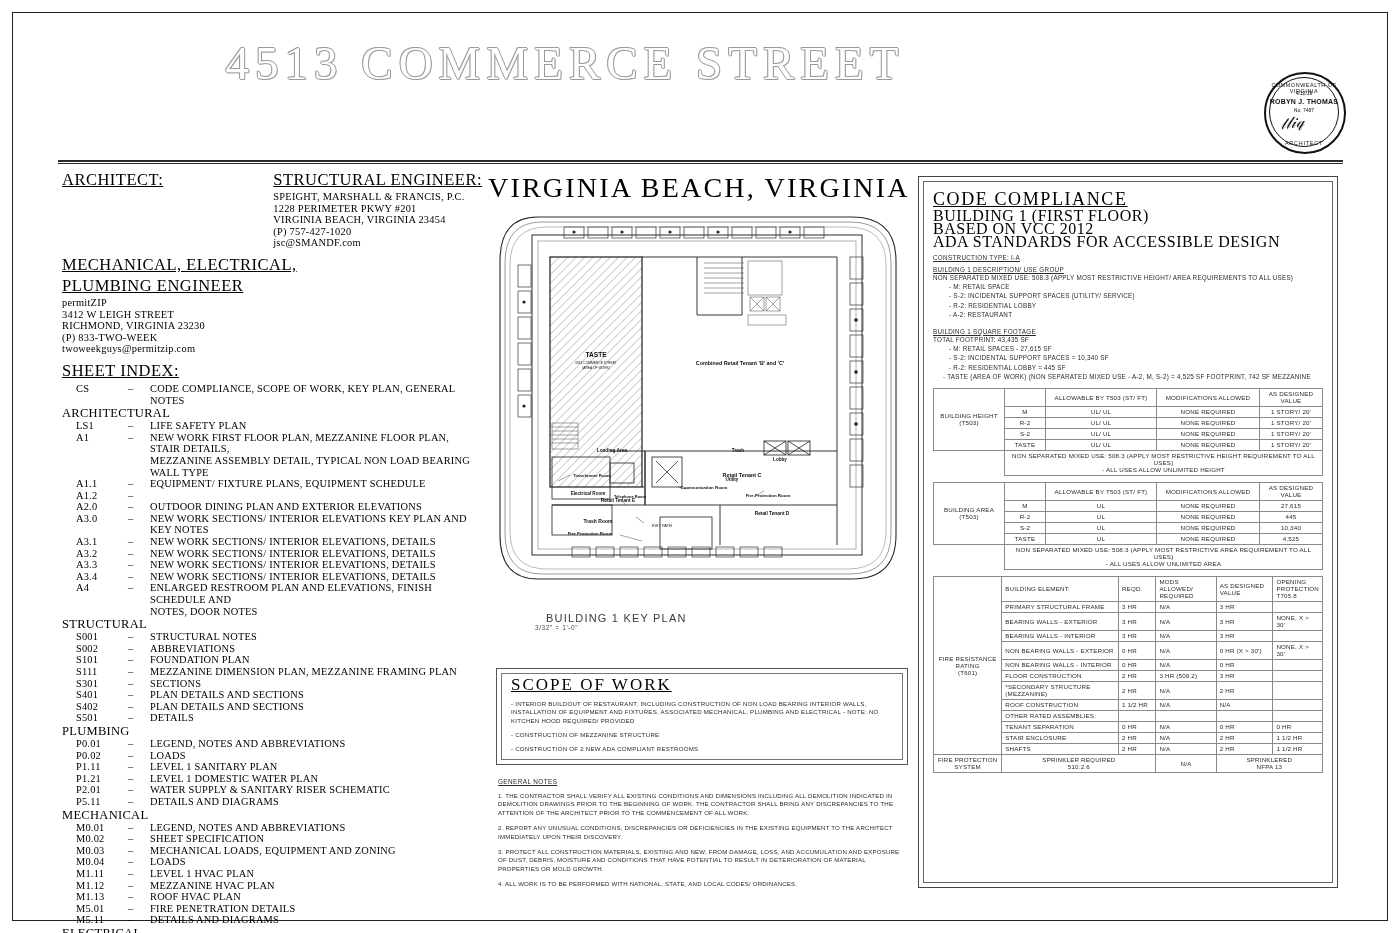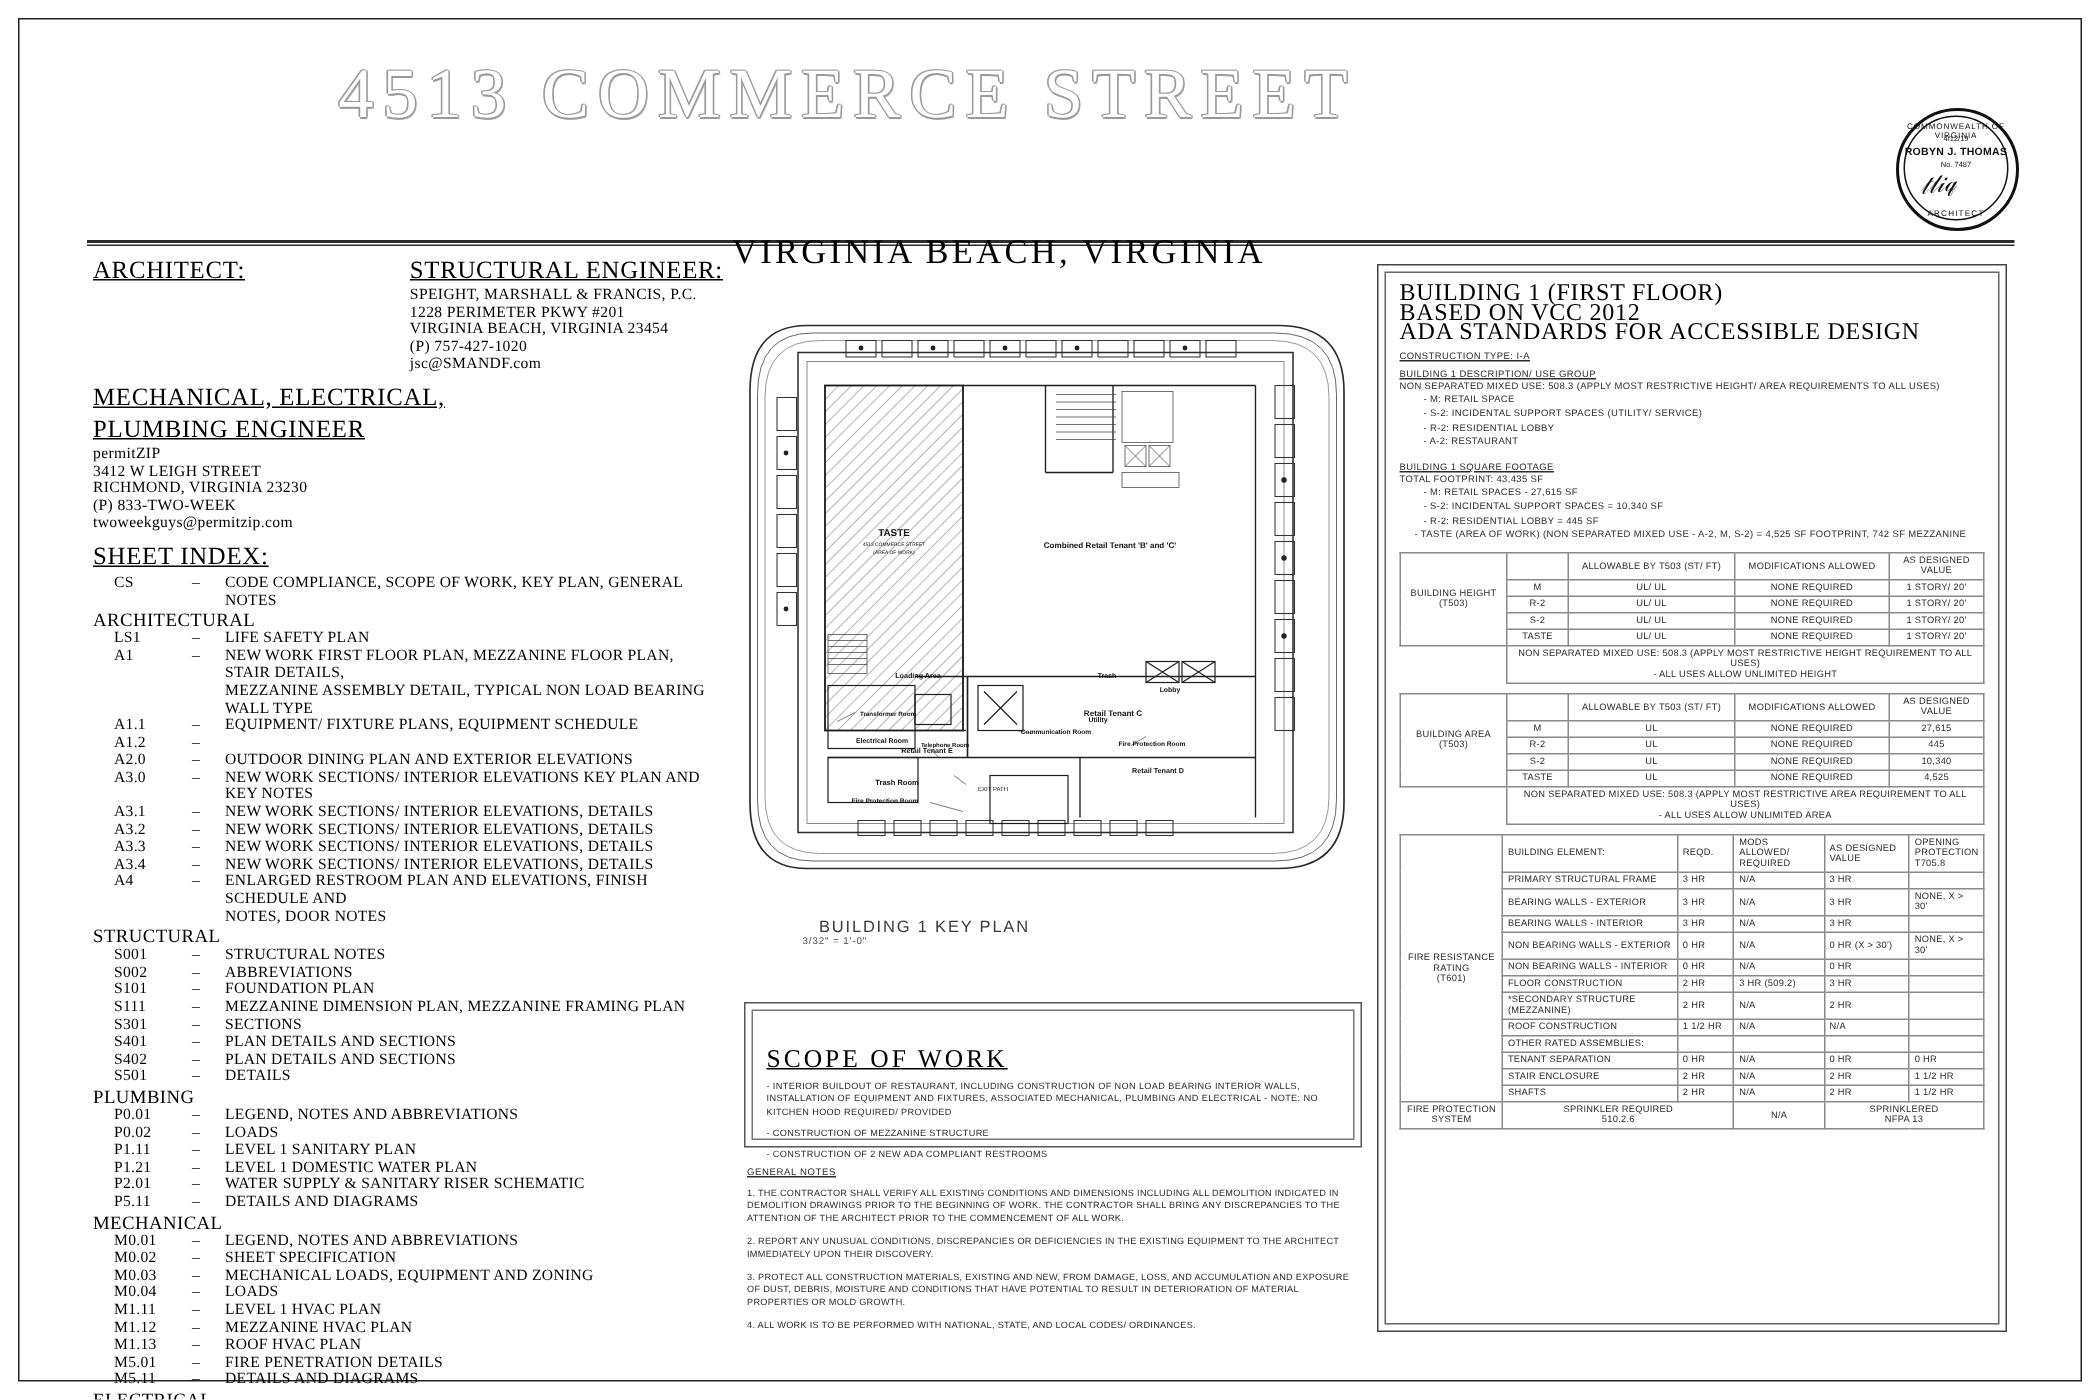--- a/index.html
+++ b/index.html
@@ -42,29 +42,29 @@
   
   .sidx{margin-top:2px;}
   .grp{font-size:12.5px;letter-spacing:.3px;line-height:14px;}
   .row{display:flex;font-size:10.4px;line-height:11.6px;letter-spacing:.2px;}
   .row .num{width:52px;flex:0 0 52px;margin-left:14px;}
   .row .dash{width:22px;flex:0 0 22px;}
   .row .dsc{flex:1;}
   .row .dsc .cont{display:block;}
 
   
-  .vb{position:absolute;left:488px;top:155px;font-size:23px;letter-spacing:2.2px;white-space:nowrap;}
+  .vb{position:absolute;left:488px;top:172px;font-size:28px;letter-spacing:2.2px;white-space:nowrap;}
 
   .keyplan{position:absolute;left:492px;top:205px;width:420px;height:395px;}
   .kp-title{position:absolute;left:546px;top:612px;font-family:"Liberation Sans",sans-serif;font-size:11px;letter-spacing:1.2px;color:#3a3a3a;}
   .kp-scale{position:absolute;left:535px;top:624px;font-family:"Liberation Sans",sans-serif;font-size:6.5px;letter-spacing:.6px;color:#4a4a4a;}
 
   
   .scope{position:absolute;left:496px;top:668px;width:412px;height:97px;border:1px solid #555;box-sizing:border-box;}
-  .scope-in{position:absolute;left:4px;top:4px;right:4px;bottom:4px;border:1px solid #777;box-sizing:border-box;padding:22px 9px;}
+  .scope-in{position:absolute;left:4px;top:4px;right:4px;bottom:4px;border:1px solid #777;box-sizing:border-box;padding:1px 9px;}
   .scope-h{font-size:17px;letter-spacing:2px;text-decoration:underline;margin-bottom:5px;}
   .scope-li{font-family:"Liberation Sans",sans-serif;font-size:6.1px;line-height:8.3px;letter-spacing:.25px;color:#2b2b2b;margin-bottom:6px;}
 
   .gn{position:absolute;left:498px;top:778px;width:410px;}
   .gn-h{font-family:"Liberation Sans",sans-serif;font-size:6.4px;letter-spacing:.4px;text-decoration:underline;color:#2b2b2b;}
   .gn-p{font-family:"Liberation Sans",sans-serif;font-size:6.1px;line-height:8.4px;letter-spacing:.2px;color:#2b2b2b;margin-top:7px;}
 
   
   .cc{position:absolute;left:918px;top:176px;width:420px;height:712px;border:1px solid #444;box-sizing:border-box;background:#fff;}
   .cc-in{position:absolute;left:4px;top:4px;right:4px;bottom:4px;border:1px solid #666;box-sizing:border-box;padding:7px 9px;}
@@ -493,20 +493,21 @@
   <div class="gn">
     <div class="gn-h">GENERAL NOTES</div>
     <div class="gn-p">1. THE CONTRACTOR SHALL VERIFY ALL EXISTING CONDITIONS AND DIMENSIONS INCLUDING ALL DEMOLITION INDICATED IN DEMOLITION DRAWINGS PRIOR TO THE BEGINNING OF WORK. THE CONTRACTOR SHALL BRING ANY DISCREPANCIES TO THE ATTENTION OF THE ARCHITECT PRIOR TO THE COMMENCEMENT OF ALL WORK.</div>
     <div class="gn-p">2. REPORT ANY UNUSUAL CONDITIONS, DISCREPANCIES OR DEFICIENCIES IN THE EXISTING EQUIPMENT TO THE ARCHITECT IMMEDIATELY UPON THEIR DISCOVERY.</div>
     <div class="gn-p">3. PROTECT ALL CONSTRUCTION MATERIALS, EXISTING AND NEW, FROM DAMAGE, LOSS, AND ACCUMULATION AND EXPOSURE OF DUST, DEBRIS, MOISTURE AND CONDITIONS THAT HAVE POTENTIAL TO RESULT IN DETERIORATION OF MATERIAL PROPERTIES OR MOLD GROWTH.</div>
     <div class="gn-p">4. ALL WORK IS TO BE PERFORMED WITH NATIONAL, STATE, AND LOCAL CODES/ ORDINANCES.</div>
   </div>
 
   <div class="cc">
     <div class="cc-in">
+      <div class="cc-h">CODE COMPLIANCE</div>
       <div class="cc-sub">BUILDING 1 (FIRST FLOOR)</div>
       <div class="cc-sub">BASED ON VCC 2012</div>
       <div class="cc-sub">ADA STANDARDS FOR ACCESSIBLE DESIGN</div>
 
       <div class="cc-u">CONSTRUCTION TYPE: I-A</div>
       <div class="cc-u">BUILDING 1 DESCRIPTION/ USE GROUP</div>
       <div class="cc-t">NON SEPARATED MIXED USE: 508.3 (APPLY MOST RESTRICTIVE HEIGHT/ AREA REQUIREMENTS TO ALL USES)</div>
       <div class="cc-t cc-i">- M: RETAIL SPACE</div>
       <div class="cc-t cc-i">- S-2: INCIDENTAL SUPPORT SPACES (UTILITY/ SERVICE)</div>
       <div class="cc-t cc-i">- R-2: RESIDENTIAL LOBBY</div>

